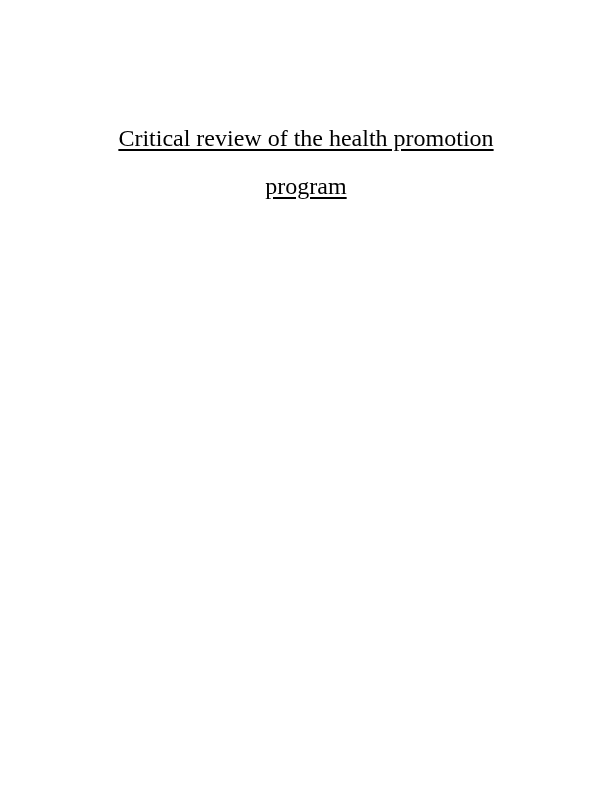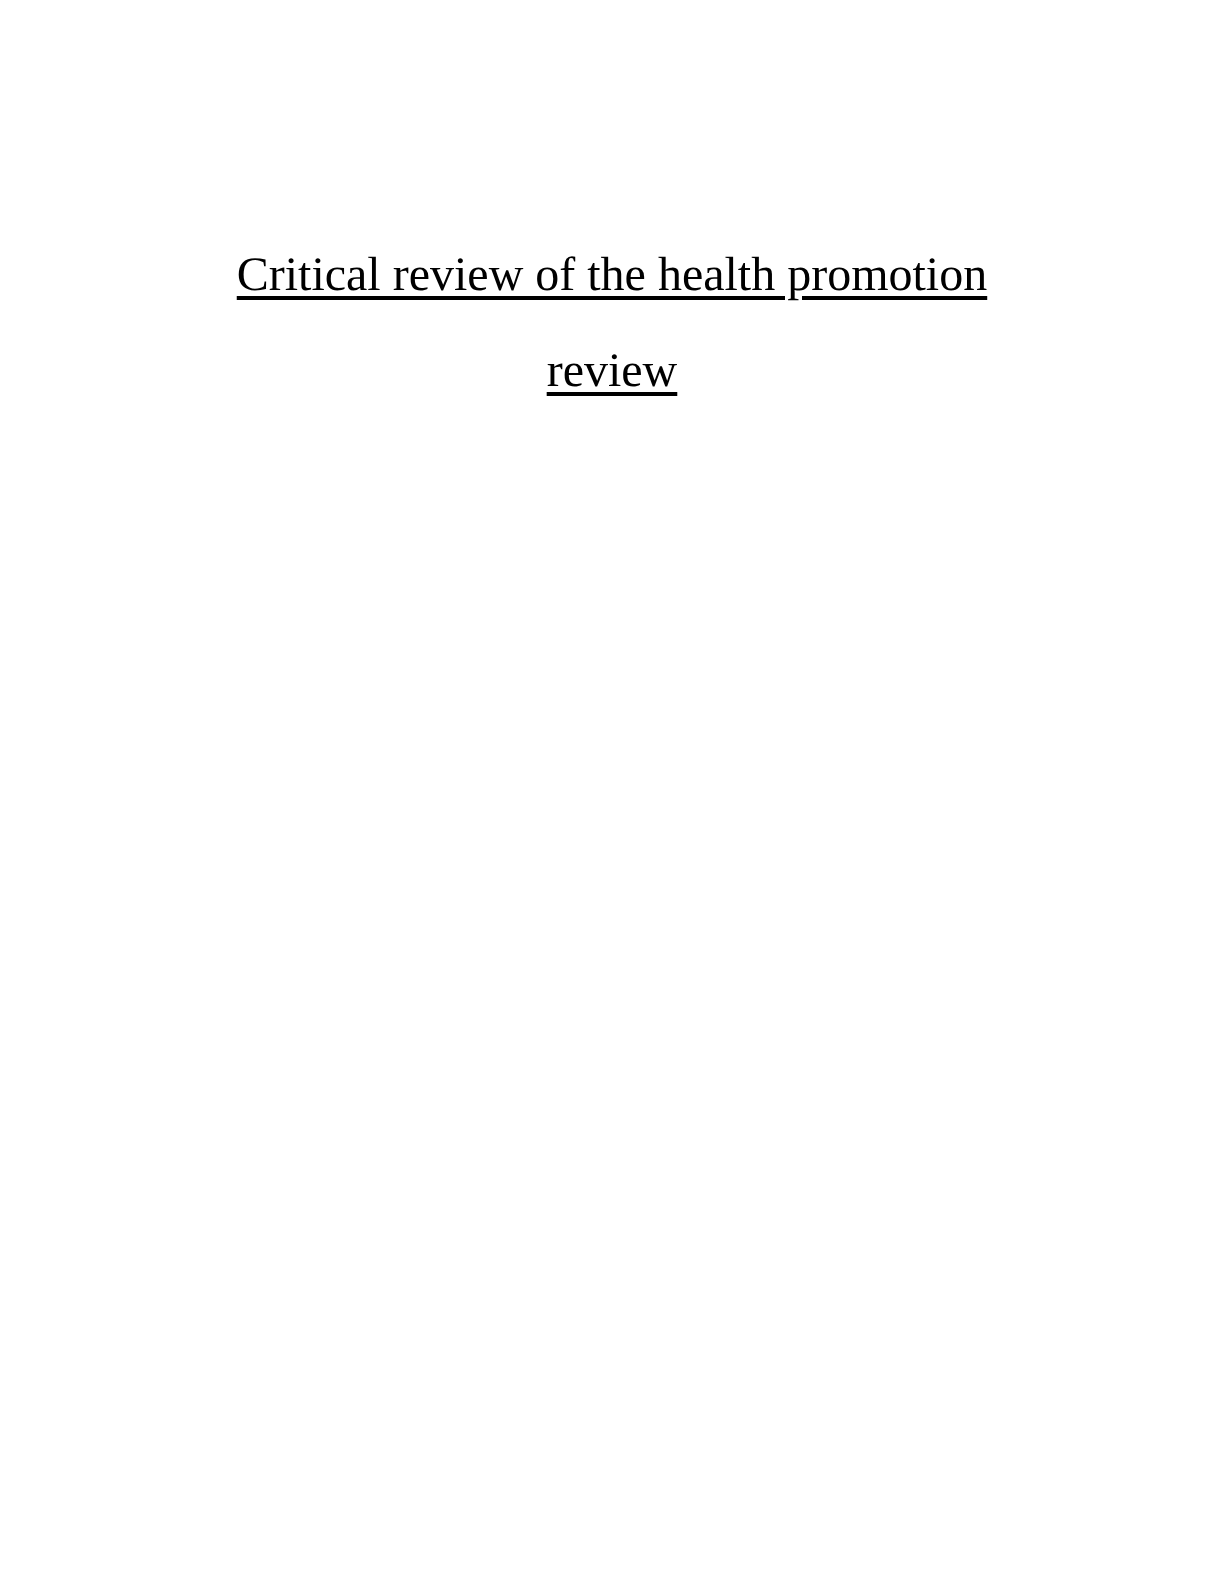--- a/index.html
+++ b/index.html
@@ -35,15 +35,15 @@
       text-decoration-thickness: 2px;
       text-underline-offset: 3px;
     }
   </style>
 </head>
 <body>
 
 <div class="page" style="background: rgb(255, 255, 255);">
   <h1 class="doc-title" style="color: rgb(0, 0, 0);">
     <span class="title-line">Critical review of the health promotion</span>
-    <span class="title-line">review</span>
+    <span class="title-line">program</span>
   </h1>
 </div>
 
 </body></html>

